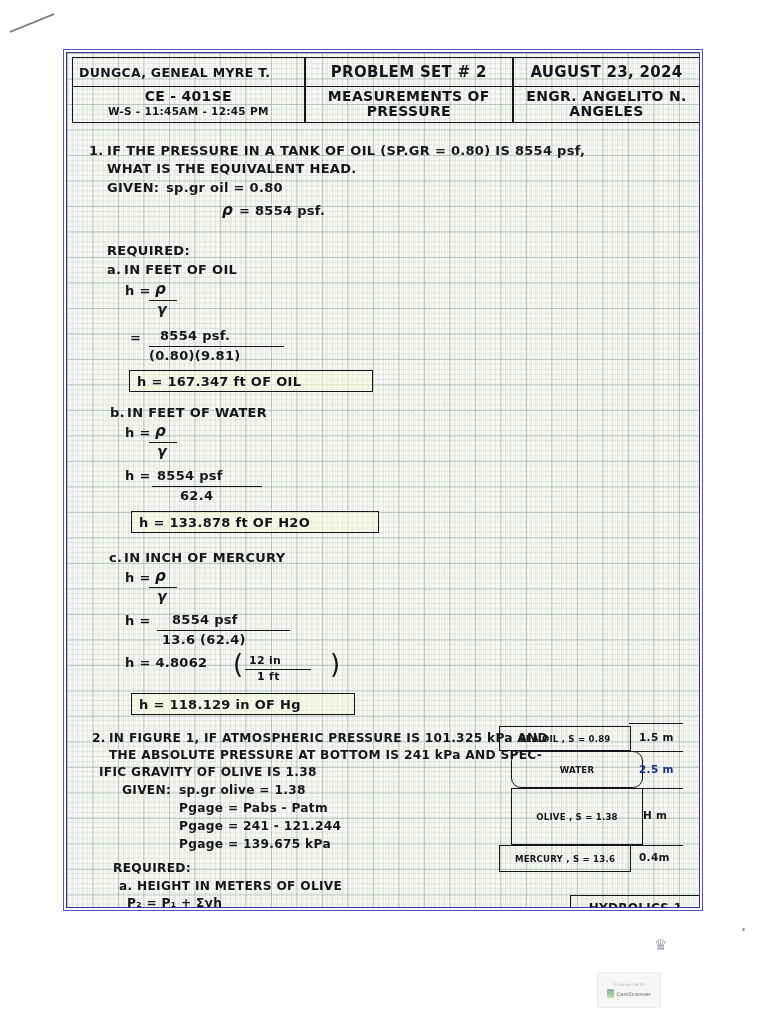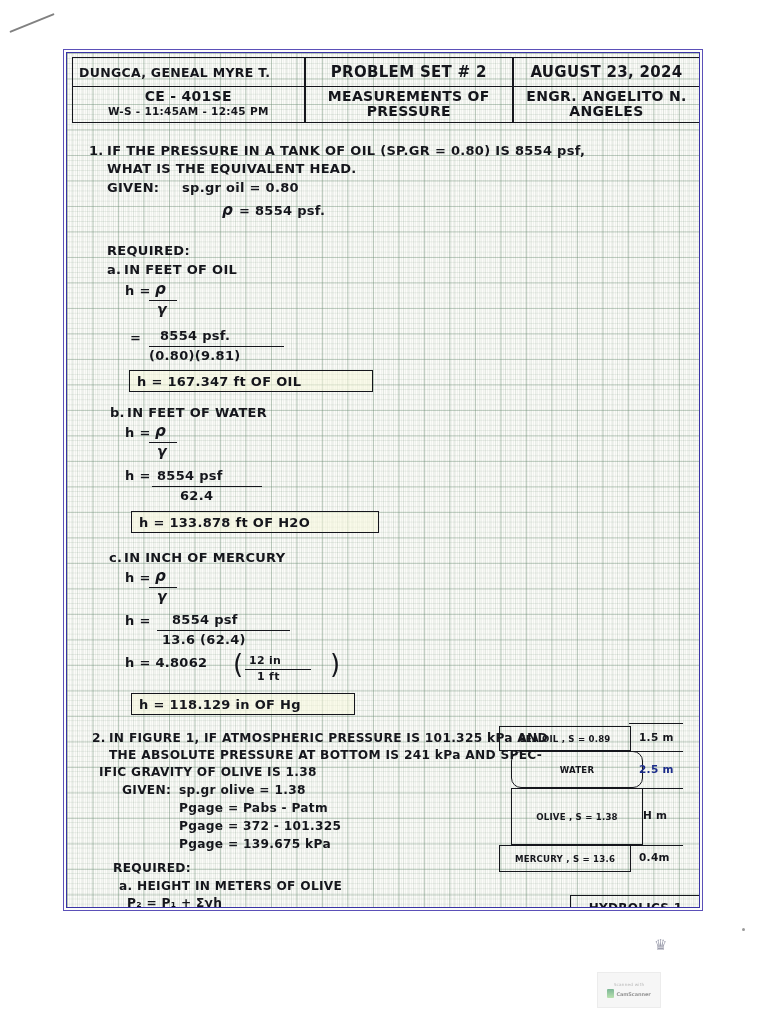--- a/index.html
+++ b/index.html
@@ -145,21 +145,21 @@
           <span class="hand h-line">ENGR. ANGELITO  N.</span>
           <span class="hand h-line">ANGELES</span>
         </div>
       </div>
     </div>
 
     <span class="hand ln t13" style="left:22px;top:90px;">1.</span>
     <span class="hand ln t13" style="left:40px;top:90px;">IF THE PRESSURE IN A TANK OF OIL (SP.GR = 0.80) IS 8554 psf,</span>
     <span class="hand ln t13" style="left:40px;top:108px;">WHAT IS THE EQUIVALENT HEAD.</span>
     <span class="hand ln t13" style="left:40px;top:127px;">GIVEN:</span>
-    <span class="hand ln t13" style="left:115px;top:127px;">sp.gr oil = 0.80</span>
+    <span class="hand ln t13" style="left:99px;top:127px;">sp.gr oil = 0.80</span>
     <span class="hand ln t13" style="left:155px;top:148px;font-style:italic;font-size:15px;">ρ</span>
     <span class="hand ln t13" style="left:172px;top:150px;">= 8554 psf.</span>
 
     <span class="hand ln t13" style="left:40px;top:190px;">REQUIRED:</span>
 
     <span class="hand ln t13" style="left:40px;top:209px;">a.</span>
     <span class="hand ln t13" style="left:57px;top:209px;">IN FEET OF OIL</span>
     <span class="hand ln t13" style="left:58px;top:230px;">h =</span>
     <span class="hand ln" style="left:88px;top:227px;font-size:15px;font-style:italic;">ρ</span>
     <div class="rule" style="left:82px;top:247px;width:28px;"></div>
@@ -212,21 +212,21 @@
     </div>
 
     <span class="hand ln t12" style="left:25px;top:678px;">2.</span>
     <span class="hand ln t12" style="left:42px;top:678px;">IN FIGURE 1, IF ATMOSPHERIC PRESSURE IS 101.325 kPa AND</span>
     <span class="hand ln t12" style="left:42px;top:695px;">THE ABSOLUTE PRESSURE AT BOTTOM IS 241 kPa AND SPEC-</span>
     <span class="hand ln t12" style="left:32px;top:712px;">IFIC GRAVITY OF OLIVE IS 1.38</span>
 
     <span class="hand ln t12" style="left:55px;top:730px;">GIVEN:</span>
     <span class="hand ln t12" style="left:112px;top:730px;">sp.gr olive = 1.38</span>
     <span class="hand ln t12" style="left:112px;top:748px;">Pgage = Pabs - Patm</span>
-    <span class="hand ln t12" style="left:112px;top:766px;">Pgage = 372 - 101.325</span>
+    <span class="hand ln t12" style="left:112px;top:766px;">Pgage = 241 - 121.244</span>
     <span class="hand ln t12" style="left:112px;top:784px;">Pgage = 139.675 kPa</span>
 
     <span class="hand ln t12" style="left:46px;top:808px;">REQUIRED:</span>
     <span class="hand ln t12" style="left:52px;top:826px;">a. HEIGHT IN METERS OF OLIVE</span>
     <span class="hand ln t12" style="left:60px;top:843px;">P₂ = P₁ + Σγh</span>
 
     <div id="figure">
       <div id="wavy">
         <svg width="132" height="8" viewBox="0 0 132 8">
           <path d="M0,5 q4,-5 8,0 t8,0 t8,0 t8,0 t8,0 t8,0 t8,0 t8,0 t8,0 t8,0 t8,0 t8,0 t8,0 t8,0 t8,0 t8,0" fill="none" stroke="#15161c" stroke-width="1.4"></path>

